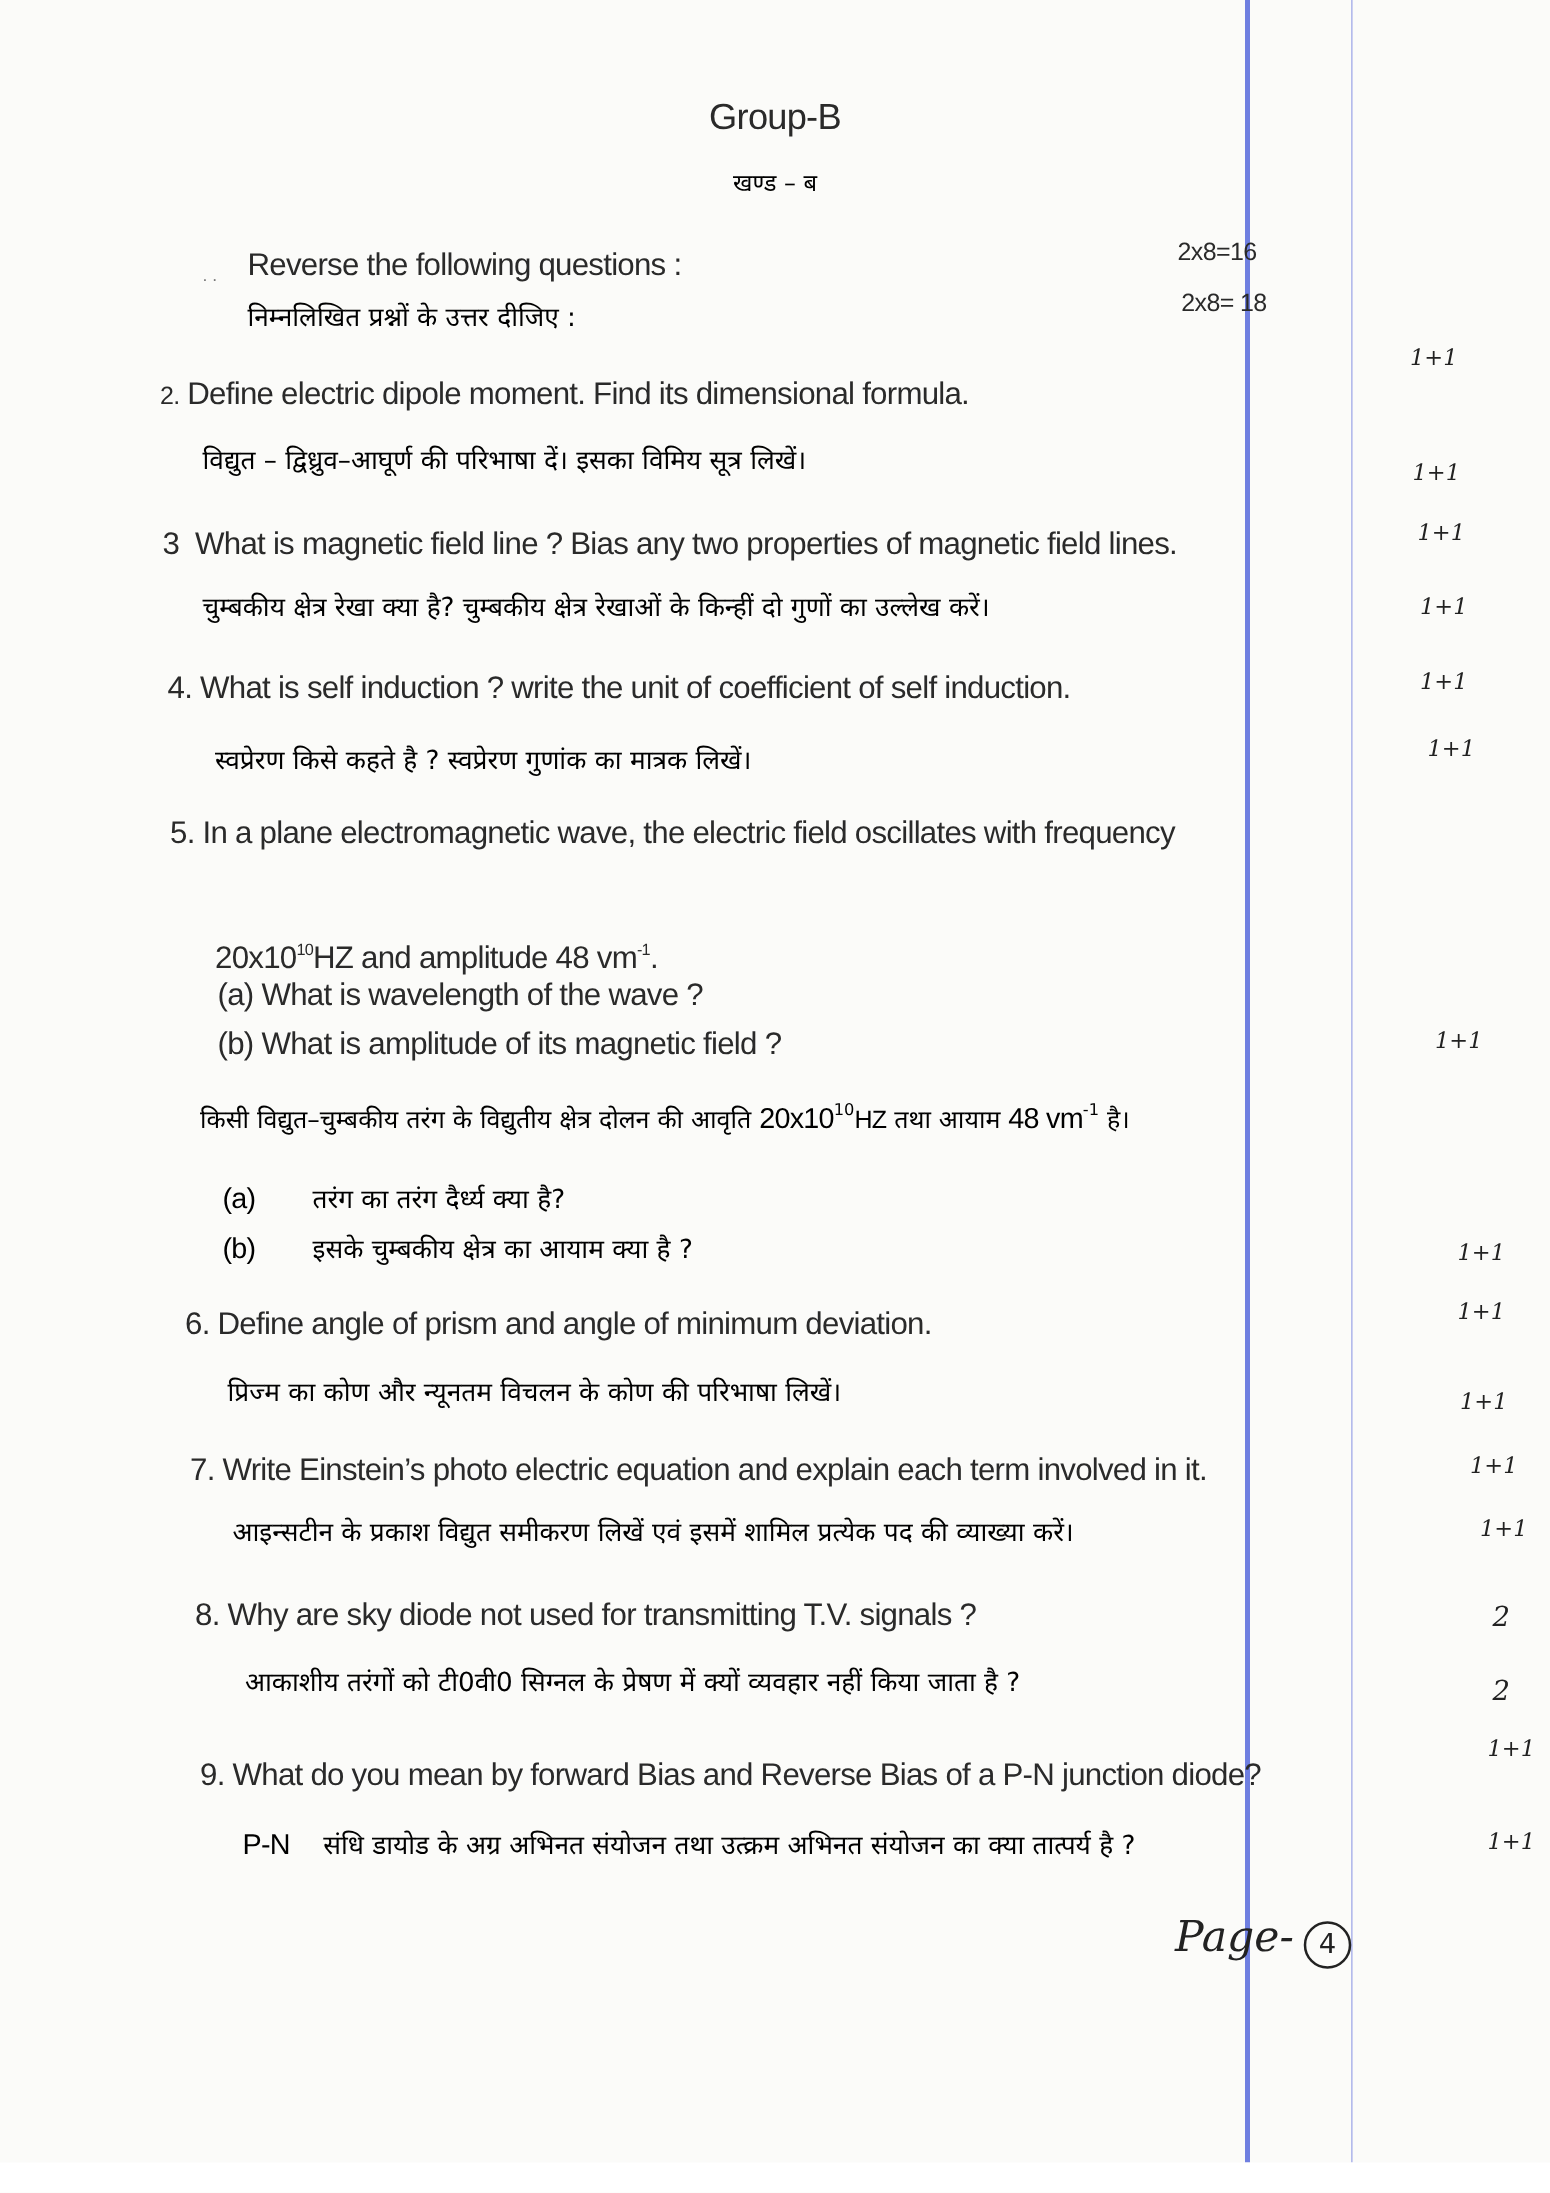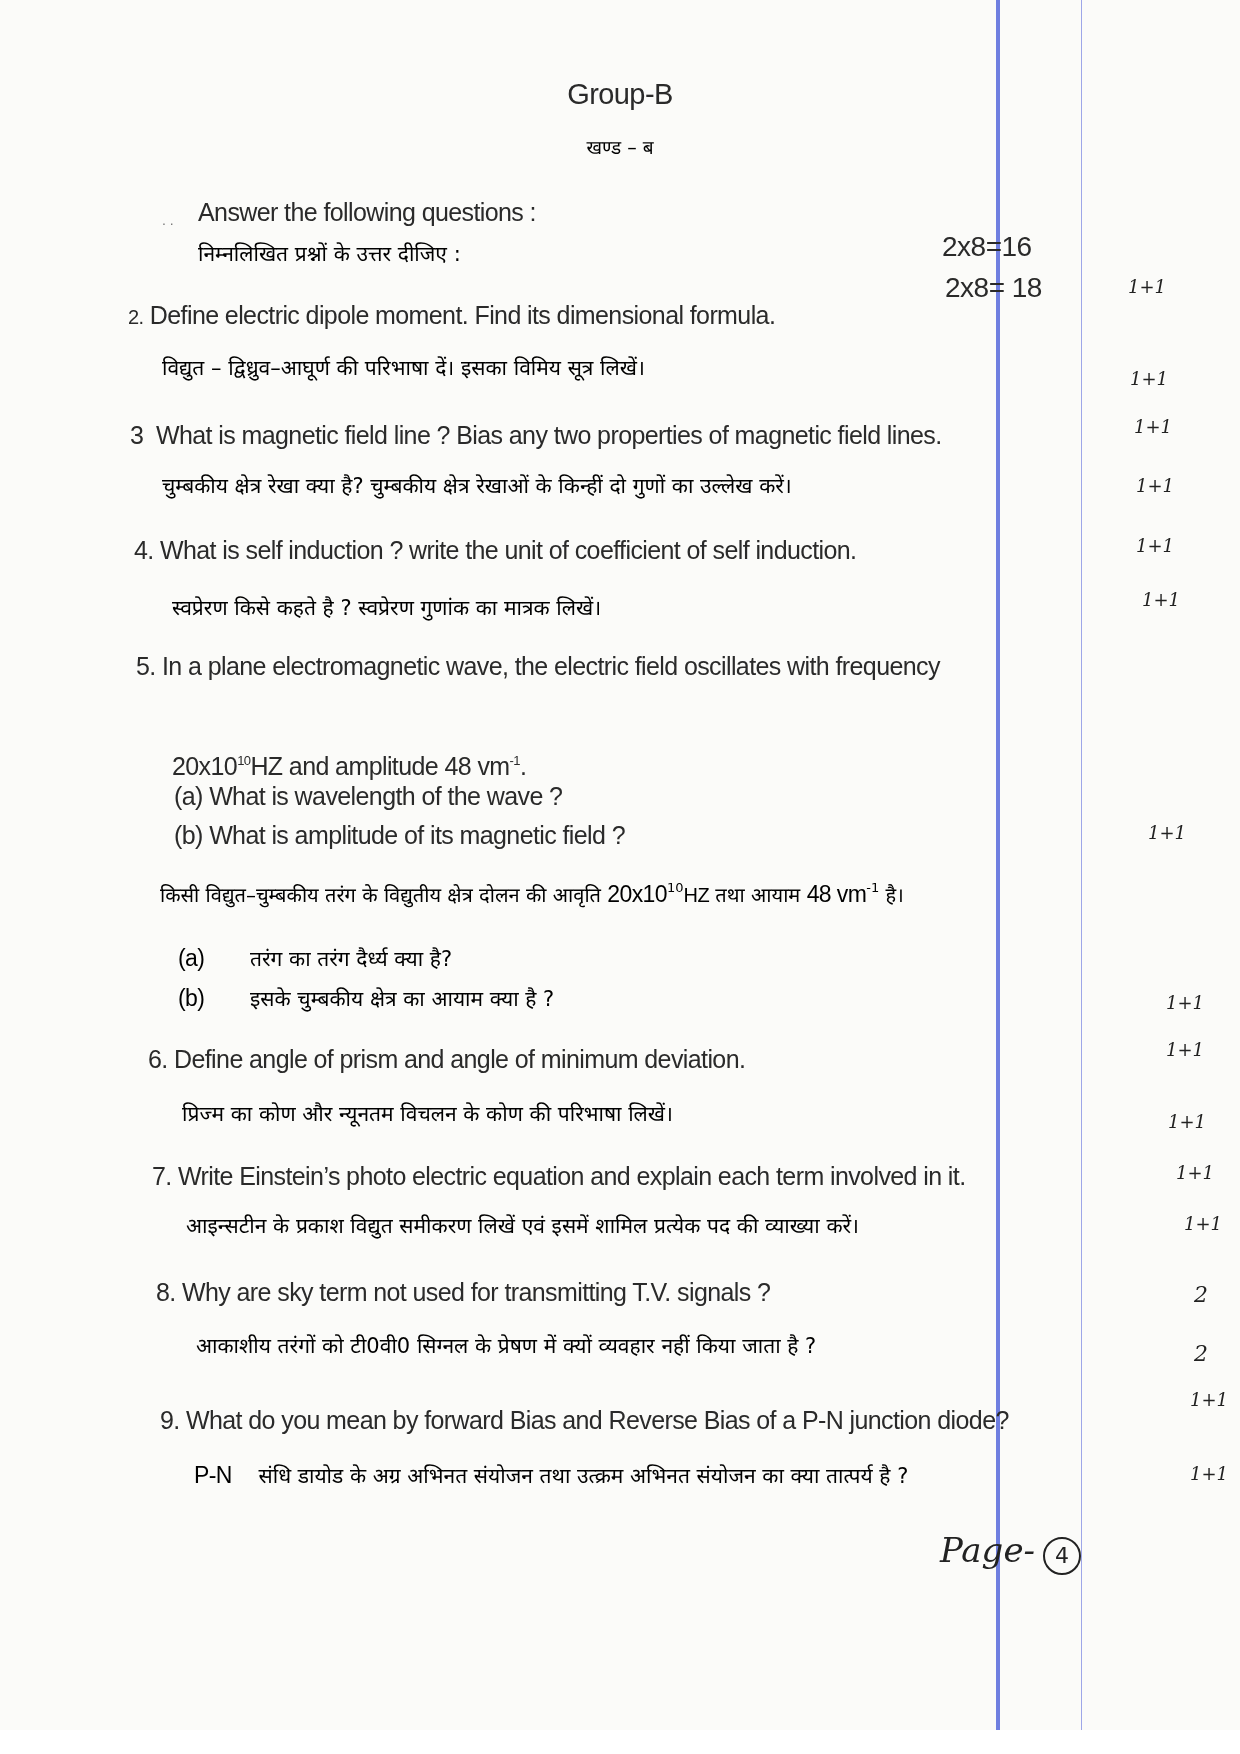--- a/index.html
+++ b/index.html
@@ -9,21 +9,21 @@
     font-family: "Liberation Sans", "DejaVu Sans", sans-serif;
     color: #2a2a2a;
   }
   .page { position: absolute; left: 0; top: 0; width: 1240px; height: 1754px; }
   .bottom-band { position: absolute; left: 0; top: 1730px; width: 1240px; height: 24px; background: #ffffff; }
   .line { position: absolute; white-space: nowrap; line-height: 1; }
   .en { font-family: "Liberation Sans", "DejaVu Sans", sans-serif; font-size: 25px; letter-spacing: -0.6px; transform-origin: left center; }
   .hi { font-family: "DejaVu Sans", sans-serif; font-size: 21px; color: #000000; }
   .center { text-align: center; width: 1240px; left: 0; }
   .mark { position: absolute; font-family: "DejaVu Serif", serif; font-size: 18px; color: #222; white-space: nowrap; font-style: italic; }
-  .total { position: absolute; font-size: 28px; letter-spacing: -0.5px; white-space: nowrap; margin-top: 40px; }
+  .total { position: absolute; font-size: 20px; letter-spacing: -0.5px; white-space: nowrap; }
   sup { font-size: 13px; vertical-align: 10px; line-height: 0; }
   .vline-thick { position: absolute; left: 996px; top: 0; width: 4px; height: 1730px; background: #6f7fe0; }
   .vline-thin { position: absolute; left: 1081px; top: 0; width: 1px; height: 1730px; background: #9da6e8; }
   .dots { position: absolute; font-size: 14px; color: #777; }
   .sig { position: absolute; left: 940px; top: 1530px; font-family: "DejaVu Serif", serif; font-style: italic; font-size: 34px; color: #222; }
   .circle-num { position: absolute; left: 1043px; top: 1537px; width: 34px; height: 34px; border: 2.5px solid #222; border-radius: 50%;
     font-family: "DejaVu Sans", sans-serif; font-size: 22px; text-align: center; line-height: 34px; color: #222; }
   .label-pair { display: inline-block; width: 72px; }
 </style>
 </head>
@@ -32,21 +32,21 @@
 <div class="page">
 
   <div class="vline-thick"></div>
   <div class="vline-thin"></div>
   <div class="bottom-band"></div>
 
   <div class="line en center" style="top:80px;font-size:29px;">Group-B</div>
   <div class="line hi center" style="top:138px;font-size:19px;">खण्ड – ब</div>
 
   <div class="dots" style="left:162px;top:212px;">. .</div>
-  <div class="line en" style="left:198px;top:200px;">Answer the following questions :</div>
+  <div class="line en" style="left:198px;top:200px;">Reverse the following questions :</div>
   <div class="line hi" style="left:198px;top:244px;">निम्नलिखित प्रश्नों के उत्तर दीजिए :</div>
   <div class="total" style="left:942px;top:191px;">2x8=16</div>
   <div class="total" style="left:945px;top:232px;">2x8= 18</div>
 
   <div class="line en" style="left:128px;top:303px;">
     <span style="font-size:20px;">2.</span>
     <span>Define electric dipole moment. Find its dimensional formula.</span>
   </div>
   <div class="mark" style="left:1128px;top:276px;">1+1</div>
   <div class="line hi" style="left:162px;top:358px;">विद्युत – द्विध्रुव–आघूर्ण की परिभाषा दें। इसका विमिय सूत्र लिखें।</div>
@@ -107,21 +107,21 @@
   <div class="line en" style="left:152px;top:1164px;">
     <span>7.</span>
     <span>Write Einstein’s photo electric equation and explain each term involved in it.</span>
   </div>
   <div class="mark" style="left:1176px;top:1162px;">1+1</div>
   <div class="line hi" style="left:186px;top:1216px;">आइन्सटीन के प्रकाश विद्युत समीकरण लिखें एवं इसमें शामिल प्रत्येक पद की व्याख्या करें।</div>
   <div class="mark" style="left:1184px;top:1213px;">1+1</div>
 
   <div class="line en" style="left:156px;top:1280px;">
     <span>8.</span>
-    <span>Why are sky term not used for transmitting T.V. signals ?</span>
+    <span>Why are sky diode not used for transmitting T.V. signals ?</span>
   </div>
   <div class="mark" style="left:1194px;top:1282px;font-size:22px;">2</div>
   <div class="line hi" style="left:196px;top:1336px;">आकाशीय तरंगों को टी0वी0 सिग्नल के प्रेषण में क्यों व्यवहार नहीं किया जाता है ?</div>
   <div class="mark" style="left:1194px;top:1341px;font-size:22px;">2</div>
 
   <div class="line en" style="left:160px;top:1408px;">
     <span>9.</span>
     <span>What do you mean by forward  Bias and Reverse Bias of a P-N junction diode?</span>
   </div>
   <div class="mark" style="left:1190px;top:1389px;">1+1</div>

